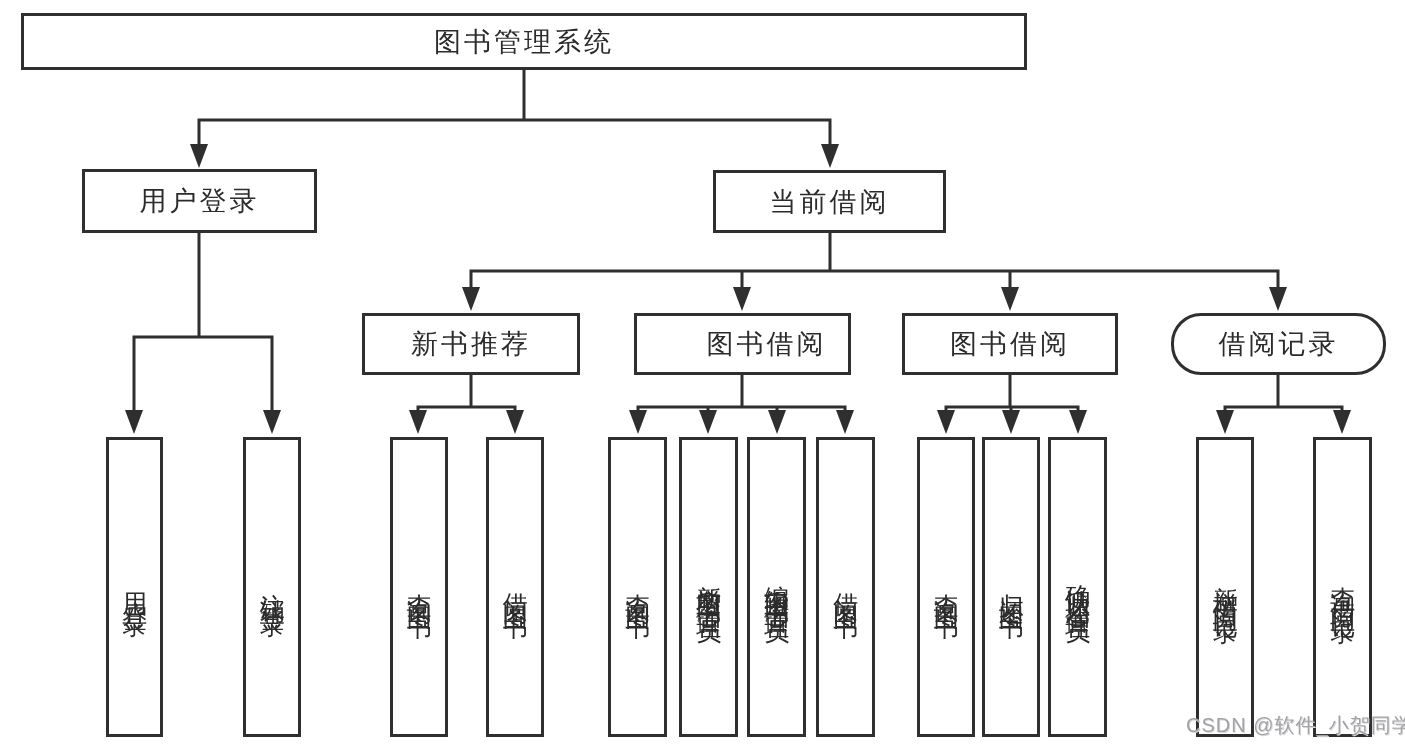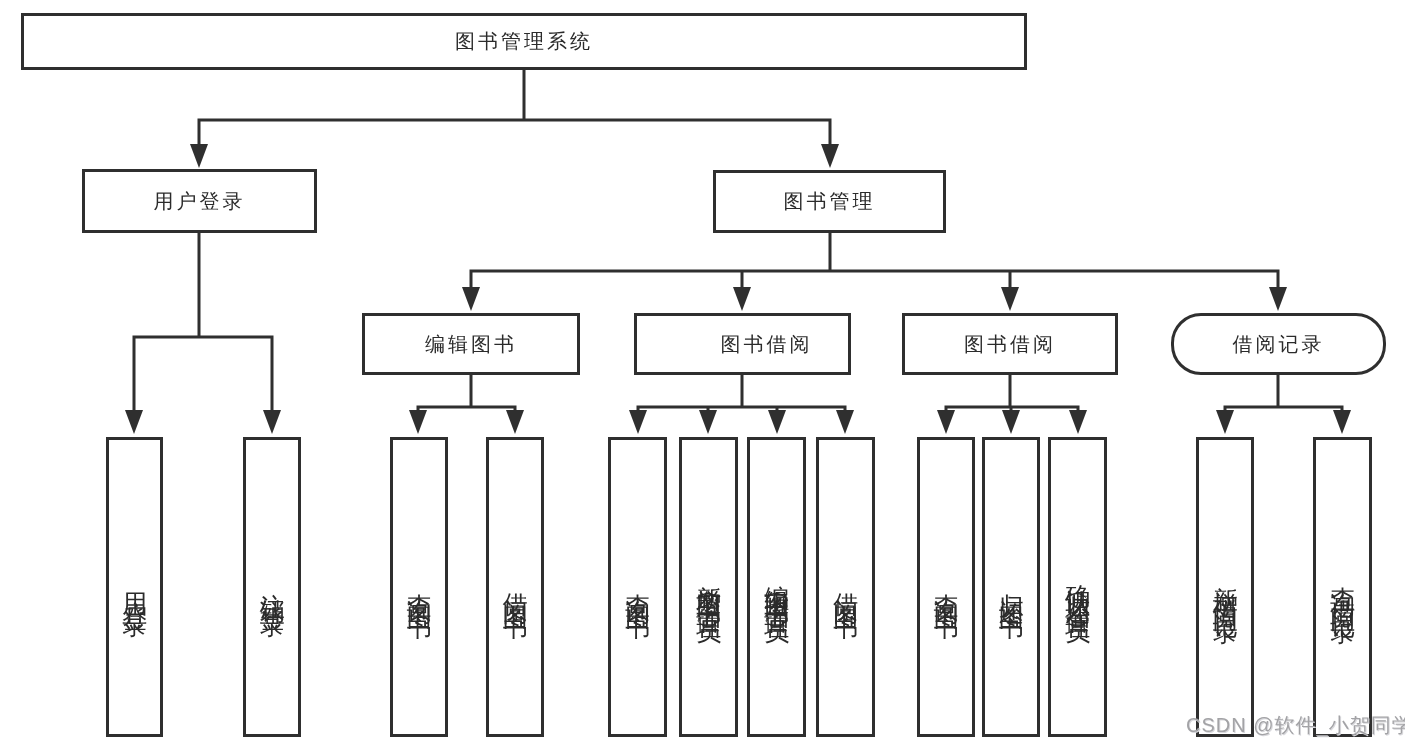--- a/index.html
+++ b/index.html
@@ -15,21 +15,21 @@
   .node {
     position: absolute;
     box-sizing: border-box;
     border: 3px solid #2f2f2f;
     background: #ffffff;
     display: flex;
     align-items: center;
     justify-content: center;
   }
   .hlabel {
-    font-size: 20px;
+    font-size: 27px;
     letter-spacing: 3px;
     color: #2b2b2b;
     white-space: nowrap;
   }
   .vnode {
     position: absolute;
     box-sizing: border-box;
     border: 3px solid #2f2f2f;
     background: #ffffff;
     display: flex;
@@ -102,25 +102,25 @@
   </svg>
 
   <div class="node" style="left:21px; top:13px; width:1006px; height:57px;">
     <span class="hlabel">图书管理系统</span>
   </div>
 
   <div class="node" style="left:82px; top:169px; width:235px; height:64px;">
     <span class="hlabel">用户登录</span>
   </div>
   <div class="node" style="left:713px; top:170px; width:233px; height:63px;">
-    <span class="hlabel">图书管理</span>
+    <span class="hlabel">当前借阅</span>
   </div>
 
   <div class="node" style="left:362px; top:313px; width:218px; height:62px;">
-    <span class="hlabel">编辑图书</span>
+    <span class="hlabel">新书推荐</span>
   </div>
   <div class="node" style="left:634px; top:313px; width:217px; height:62px;padding-left:48px;">
     <span class="hlabel">图书借阅</span>
   </div>
   <div class="node" style="left:902px; top:313px; width:216px; height:62px;">
     <span class="hlabel">图书借阅</span>
   </div>
   <div class="node" style="left:1171px; top:313px; width:215px; height:62px;border-radius:30px;">
     <span class="hlabel">借阅记录</span>
   </div>

